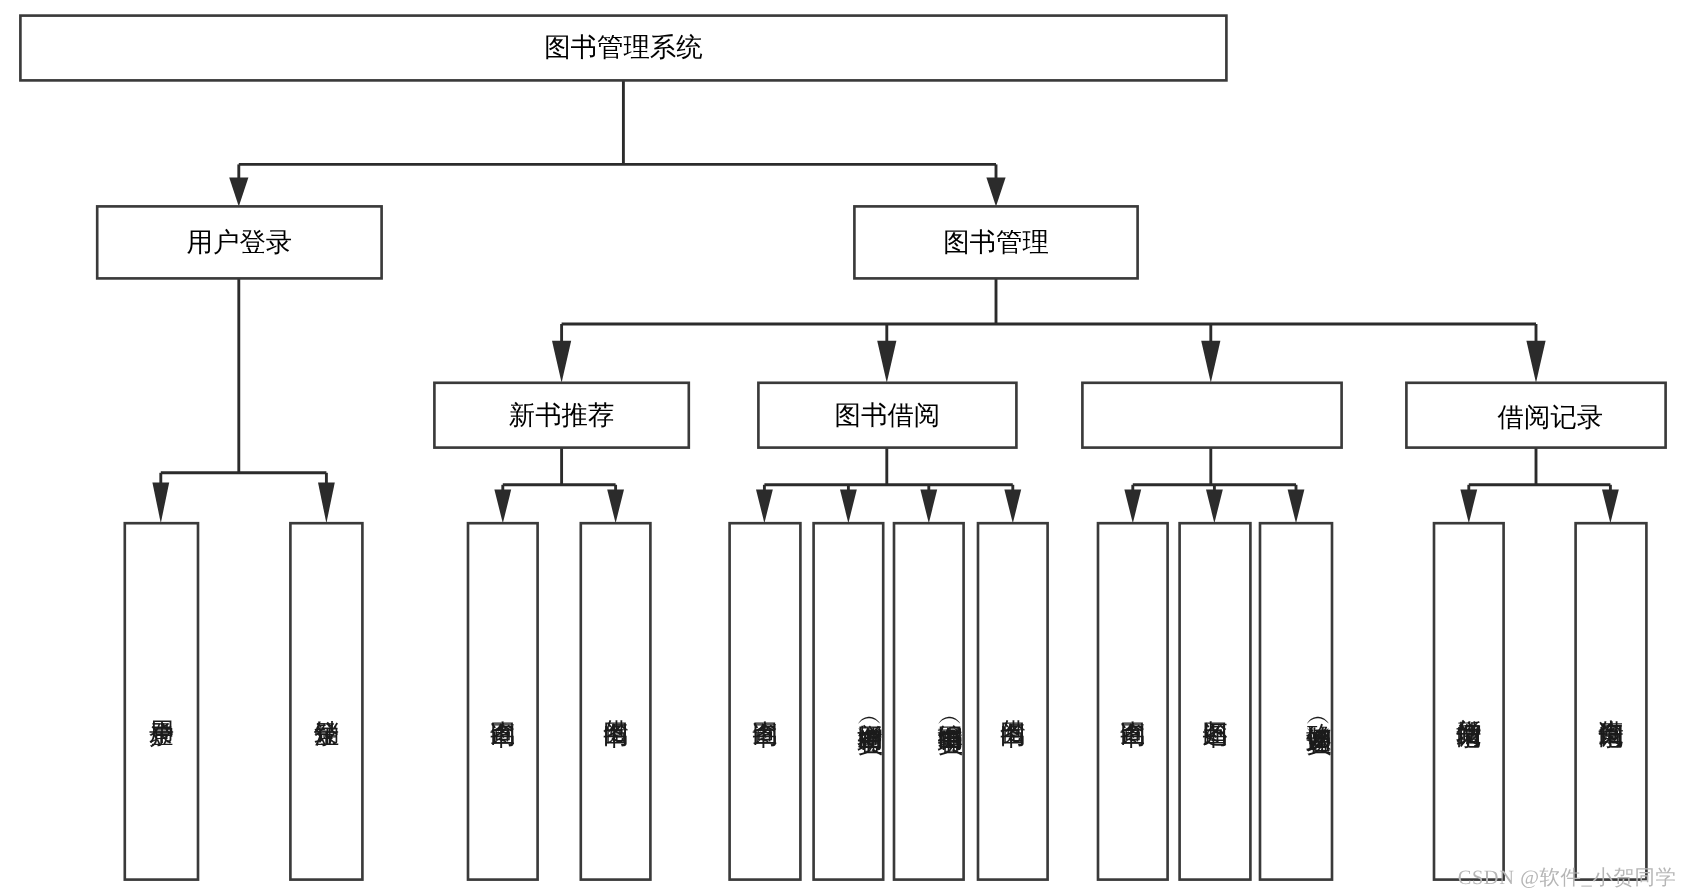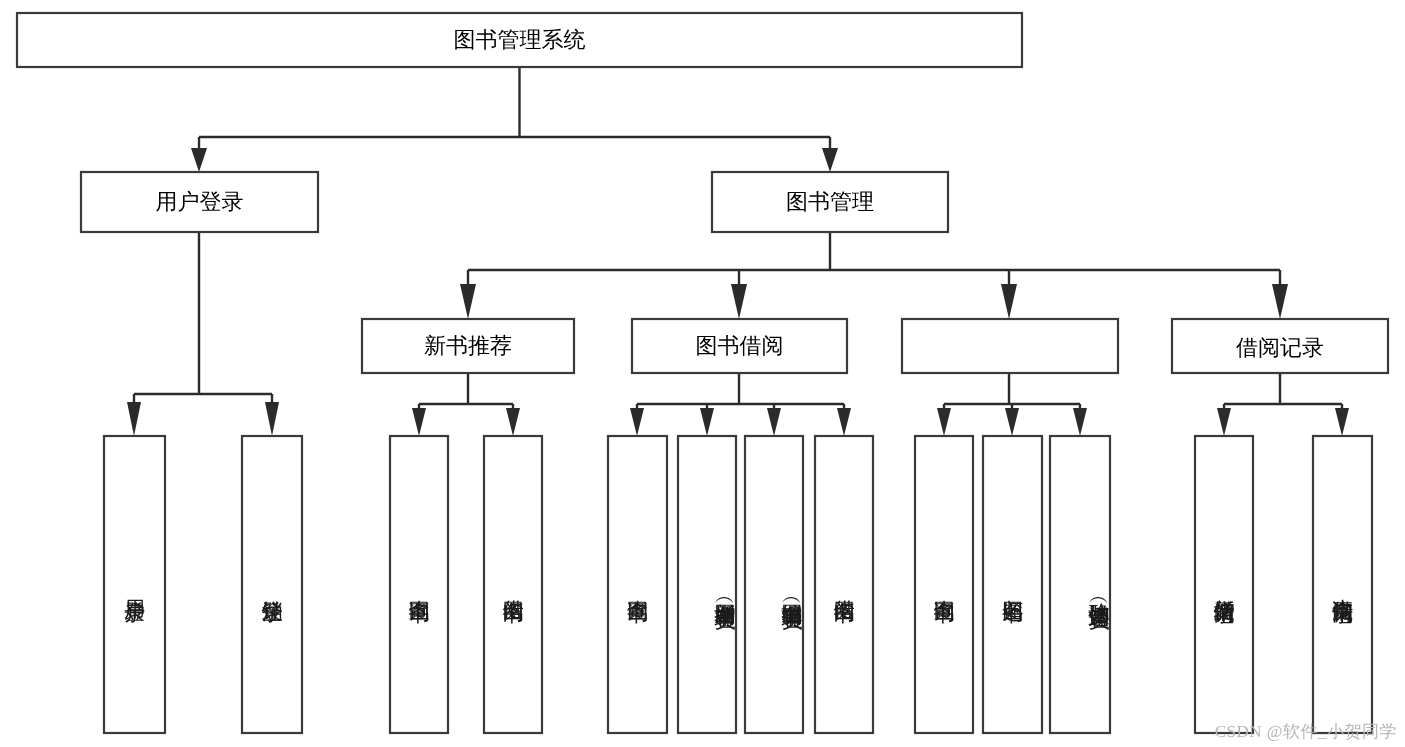--- a/index.html
+++ b/index.html
@@ -183,21 +183,21 @@
     <rect class="node-box" x="1313" y="436" width="59" height="297"></rect>
   </svg>
 
   <div class="h-label" style="left:17px; top:13px; width:1005px; height:54px;">图书管理系统</div>
 
   <div class="h-label" style="left:81px; top:172px; width:237px; height:60px;">用户登录</div>
   <div class="h-label" style="left:712px; top:172px; width:236px; height:60px;">图书管理</div>
 
   <div class="h-label" style="left:362px; top:319px; width:212px; height:54px;">新书推荐</div>
   <div class="h-label" style="left:632px; top:319px; width:215px; height:54px;">图书借阅</div>
-  <div class="h-label" style="left:1172px; top:319px; width:216px; height:58px;">借阅记录</div>
+  <div class="h-label" style="left:1172px; top:319px; width:216px; height:58px;padding-left:12px;">借阅记录</div>
 
   <div class="v-label" style="left:104px; top:436px; width:61px; height:297px;">用户登录</div>
   <div class="v-label" style="left:242px; top:436px; width:60px; height:297px;">注销登录</div>
   <div class="v-label" style="left:390px; top:436px; width:58px; height:297px;">查询图书</div>
   <div class="v-label" style="left:484px; top:436px; width:58px; height:297px;">借阅图书</div>
   <div class="v-label" style="left:608px; top:436px; width:59px; height:297px;">查询图书</div>
   <div class="v-label top-align" style="left:678px; top:436px; width:58px; height:297px;">新增图书（管理员）</div>
   <div class="v-label top-align" style="left:745px; top:436px; width:58px; height:297px;">编辑图书（管理员）</div>
   <div class="v-label" style="left:815px; top:436px; width:58px; height:297px;">借阅图书</div>
   <div class="v-label" style="left:915px; top:436px; width:58px; height:297px;">查询图书</div>

